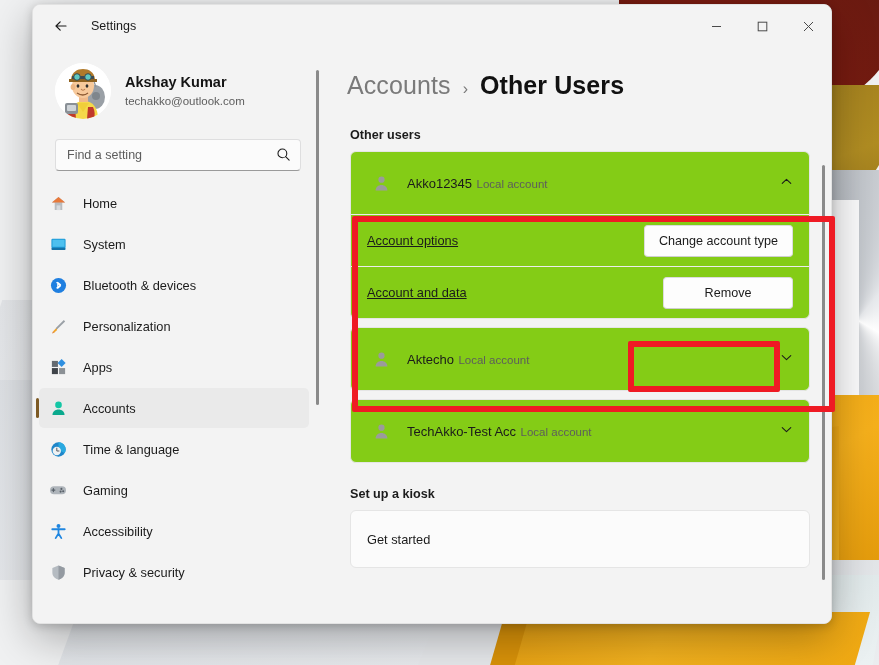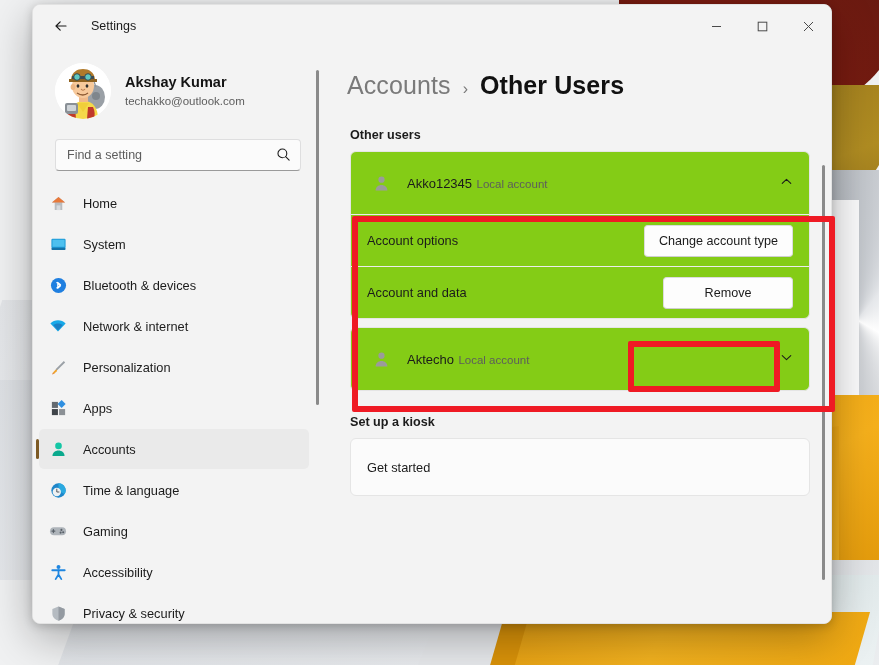--- a/index.html
+++ b/index.html
@@ -125,21 +125,21 @@
   .usercard { background:#84cc16; border:1px solid #e5e5e5; border-radius:6px;
       width:460px; margin-left:3px; margin-top:8px; overflow:hidden; }
   .userhead { display:flex; align-items:center; padding:0 16px; height:62px; cursor:pointer; }
   .uicon { width:28px; flex:0 0 28px; display:flex; align-items:center;
       justify-content:center; margin-right:12px; }
   .utext { flex:1; }
   .uname { font-size:13px; color:#1b1b1b; line-height:17px; }
   .usub { font-size:11.5px; color:#5d5d5d; line-height:15px; margin-top:1px; }
   .subrow { display:flex; align-items:center; padding:0 16px; height:52px;
       border-top:1px solid #ececec; }
-  .subrow .rowlabel { font-size:12.8px; }
+  .subrow .rowlabel { font-size:12.8px;text-decoration:underline; }
 
   
   .redbox { position:absolute; border:6px solid #ef1a24; border-radius:2px;
       pointer-events:none; z-index:40; }
 
   #mainscroll { position:absolute; right:6px; top:118px; width:3px; height:415px;
       background:#8a8a8a; border-radius:2px; cursor:pointer; z-index:30; }
 </style>
 </head>
 <body>
@@ -270,29 +270,20 @@
         <div class="navitem">
           <span class="navicon">
             <svg width="17" height="17" viewBox="0 0 18 18">
               <circle cx="9" cy="9" r="8" fill="#1f7fe0"></circle>
               <path d="M7.2 6l4 3.4-3 2.6V5.6l3 2.6-4 3.4" fill="none" stroke="#fff" stroke-width="1.15" stroke-linejoin="round" stroke-linecap="round"></path>
             </svg>
           </span>
           <span class="navlabel">Bluetooth &amp; devices</span>
         </div>
 
-        <div class="navitem">
-          <span class="navicon">
-            <svg width="18" height="18" viewBox="0 0 18 18">
-              <path d="M1.4 6.4C3.5 4.4 6.1 3.3 9 3.3s5.5 1.1 7.6 3.1L9 14.6z" fill="#17a9e8"></path>
-              <path d="M4.2 8.1C5.6 7 7.2 6.4 9 6.4s3.4.6 4.8 1.7L9 13.6z" fill="#1a7fc4"></path>
-            </svg>
-          </span>
-          <span class="navlabel">Network &amp; internet</span>
-        </div>
 
         <div class="navitem">
           <span class="navicon">
             <svg width="17" height="17" viewBox="0 0 18 18">
               <path d="M14.6 2.2l1.4 1.4-8.4 8.4-1.9.5.5-1.9z" fill="#9aa0a6"></path>
               <path d="M5.7 11.6l1.9-.5-.5 1.9-2.6 2.6-1.4-1.4z" fill="#f0a32a"></path>
               <path d="M3.1 14.2l1.4 1.4-2.3.9z" fill="#e07b2c"></path>
             </svg>
           </span>
           <span class="navlabel">Personalization</span>
@@ -424,20 +415,39 @@
               <span class="usub">Local account</span>
             </span>
             <span>
               <svg width="13" height="13" viewBox="0 0 14 14" fill="none" stroke="#1b1b1b" stroke-width="1.15">
                 <path d="M2.4 5L7 9.4 11.6 5" stroke-linecap="round" stroke-linejoin="round"></path>
               </svg>
             </span>
           </div>
         </div>
 
+        <div class="usercard">
+          <div class="userhead">
+            <span class="uicon">
+              <svg width="19" height="19" viewBox="0 0 20 20">
+                <circle cx="10" cy="6" r="3.3" fill="#9b9b9b"></circle>
+                <path d="M3.8 17.4c0-3.6 2.8-5.8 6.2-5.8s6.2 2.2 6.2 5.8z" fill="#9b9b9b"></path>
+              </svg>
+            </span>
+            <span class="utext">
+              <span class="uname">TechAkko-Test Acc</span>
+              <span class="usub">Local account</span>
+            </span>
+            <span>
+              <svg width="13" height="13" viewBox="0 0 14 14" fill="none" stroke="#1b1b1b" stroke-width="1.15">
+                <path d="M2.4 5L7 9.4 11.6 5" stroke-linecap="round" stroke-linejoin="round"></path>
+              </svg>
+            </span>
+          </div>
+        </div>
 
         <div class="sectitle" style="margin-top:24px">Set up a kiosk</div>
         <div class="card">
           <div class="row">
             <span class="rowlabel">Get started</span>
           </div>
         </div>
 
       </div>
 

